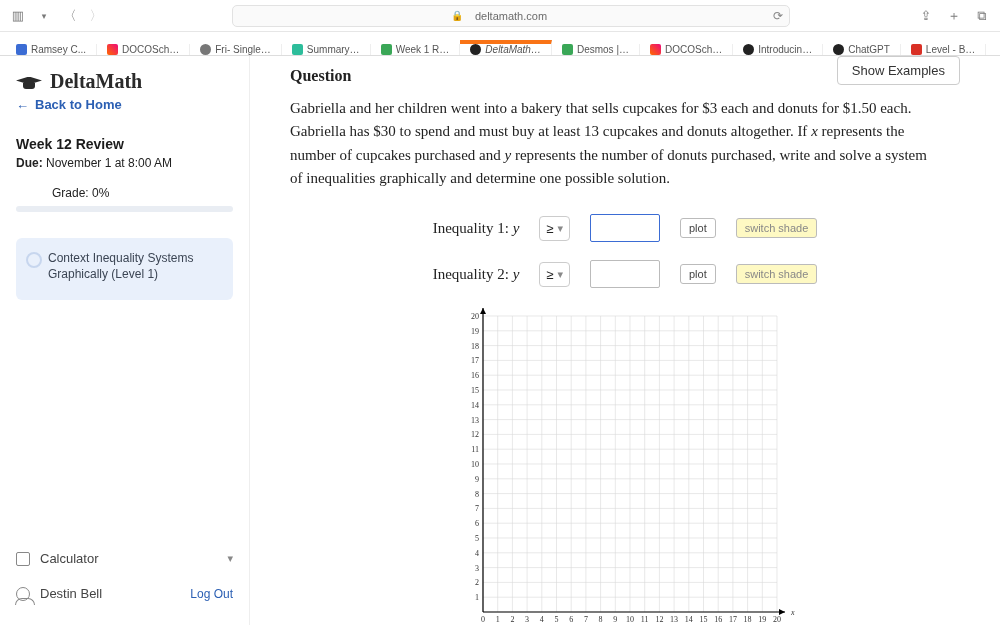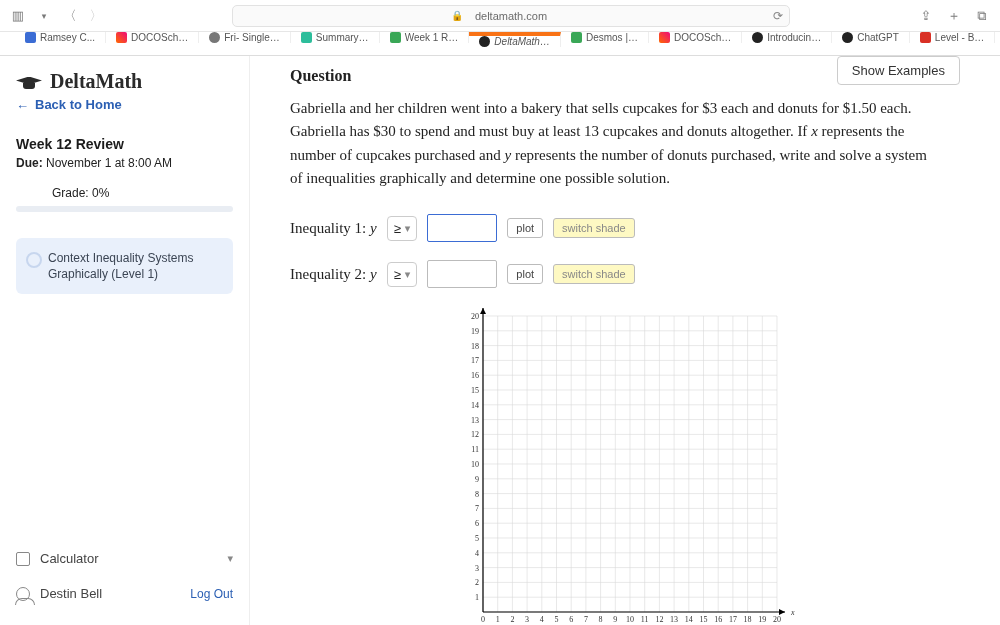--- a/index.html
+++ b/index.html
@@ -5,21 +5,21 @@
   * { box-sizing: border-box; margin: 0; padding: 0; }
   body { font-family: -apple-system, BlinkMacSystemFont, "Segoe UI", Helvetica, Arial, sans-serif; font-size: 13px; color: #222; background: #fff; }
   
   .browser-top { height: 32px; display: flex; align-items: center; gap: 8px; padding: 0 10px; border-bottom: 1px solid #e6e6e6; }
   .tb-left { display: flex; align-items: center; gap: 10px; color: #7a7a7a; }
   .tb-glyph { width: 16px; text-align: center; cursor: pointer; }
   .url-bar { flex: 1; margin: 0 120px; height: 22px; border: 1px solid #e2e2e2; border-radius: 5px; display: flex; align-items: center; justify-content: center; color: #6b6b6b; font-size: 11px; background: #fafafa; position: relative; }
   .url-lock { position: absolute; left: calc(50% - 60px); font-size: 10px; color: #8a8a8a; }
   .url-reload { position: absolute; right: 6px; font-size: 12px; color: #8a8a8a; cursor: pointer; }
   .tb-right { display: flex; align-items: center; gap: 12px; color: #7a7a7a; }
-  .tab-strip { height: 24px; display: flex; align-items: flex-start; border-bottom: 1px solid #ddd; font-size: 10px; color: #555; overflow: hidden; padding-left: 15px; }
+  .tab-strip { height: 24px; display: flex; align-items: flex-end; border-bottom: 1px solid #ddd; font-size: 10px; color: #555; overflow: hidden; padding-left: 6px; }
   .tab { display: flex; align-items: center; gap: 4px; padding: 0 10px; border-right: 1px solid #eee; white-space: nowrap; cursor: pointer; }
   .tab.active { border-top: 4px solid #f97316; background: #fff; font-style: italic; }
   .tab-ico { width: 11px; height: 11px; border-radius: 2px; display: inline-block; }
   .ico-blue { background: #3b6cd4; }
   .ico-fire { background: linear-gradient(45deg,#ff6a00,#ee0979); }
   .ico-green { background: #3aa757; }
   .ico-gray { background: #777; border-radius: 50%; }
   .ico-black { background: #222; border-radius: 50%; }
   .ico-red { background: #d93025; }
   .ico-teal { background: #2dbd9b; }
@@ -28,37 +28,37 @@
   .sidebar { width: 250px; min-width: 250px; border-right: 1px solid #eee; padding: 14px 16px; display: flex; flex-direction: column; background:#fff; }
   .brand { display: flex; align-items: center; gap: 8px; font-size: 20px; font-weight: 700; color: #2b2b2b; margin-bottom: 4px; font-family: Georgia, 'Times New Roman', serif; }
   .cap { width: 26px; height: 18px; position: relative; }
   .cap::before { content:''; position:absolute; top:4px; left:0; width:26px; height:8px; background:#2b2b2b; transform: skewY(0deg); clip-path: polygon(50% 0, 100% 50%, 50% 100%, 0 50%); }
   .cap::after { content:''; position:absolute; top:10px; left:7px; width:12px; height:6px; background:#2b2b2b; border-radius:0 0 3px 3px; }
   .back-link { color: #2b5fb3; font-size: 13px; font-weight: 600; margin-bottom: 24px; cursor: pointer; display:flex; align-items:center; gap:6px; }
   .assign-title { font-size: 14px; font-weight: 700; color:#1c1c1c; margin-bottom: 4px; }
   .assign-due { font-size: 12px; color: #222; margin-bottom: 16px; }
   .grade { font-size: 12px; color:#222; margin-bottom: 6px; margin-left: 36px; }
   .progress { height: 6px; background: #e9edf3; border-radius: 3px; margin-bottom: 26px; }
-  .topic-card { background: #e9f0fb; border-radius: 6px; padding: 12px 14px 12px 32px; font-size: 12px; color: #3b4554; position: relative; line-height:1.35; }
+  .topic-card { background: #e9f0fb; border-radius: 6px; padding: 12px 14px 18px 32px; font-size: 12px; color: #3b4554; position: relative; line-height:1.35; }
   .topic-card::before { content:''; position:absolute; left:10px; top:14px; width:12px; height:12px; border:2px solid #c7d6ee; border-radius:50%; }
   .sidebar-spacer { flex: 1; }
   .side-row { display:flex; align-items:center; justify-content:space-between; padding:10px 0; color:#444; font-size:13px; cursor:pointer; }
   .side-row .left { display:flex; align-items:center; gap:10px; }
   .chev { color:#888; font-size:11px; }
   .logout { color:#2b5fb3; font-size:12px; cursor:pointer; }
   .mini-ico { width:14px; height:14px; border:1.2px solid #888; border-radius:2px; display:inline-block; position:relative; }
   .mini-ico.person { border-radius:50%; }
   .mini-ico.person::after { content:''; position:absolute; bottom:-5px; left:-2px; width:18px; height:6px; border:1.2px solid #888; border-bottom:none; border-radius:8px 8px 0 0; }
   .main { flex: 1; padding: 0 40px 20px 40px; overflow: hidden; position:relative; }
   .header-row { display:flex; justify-content:space-between; align-items:flex-end; margin-bottom:6px; }
   .q-label { font-family: Georgia, 'Times New Roman', serif; font-size: 16px; font-weight:700; color:#222; }
   .ex-btn { border:1px solid #ccc; background:#fff; border-radius:4px; padding:6px 14px; font-size:13px; color:#333; cursor:pointer; }
   .prompt { font-family: Georgia, 'Times New Roman', serif; font-size: 15px; line-height:1.55; color:#222; margin: 12px 0 24px 0; max-width: 640px; }
   .prompt em { font-style: italic; }
-  .ineq-row { display:flex; align-items:center; gap:10px; margin-bottom:18px; }
+  .ineq-row { display:flex; align-items:center; gap:20px; margin-bottom:18px; justify-content:center; }
   .ineq-label { font-family: Georgia, 'Times New Roman', serif; font-size:15px; }
   .sel { border:1px solid #ccc; border-radius:4px; padding:4px 6px; font-size:13px; background:#fff; cursor:pointer; display:flex; gap:4px; align-items:center; }
   .num-input { width:70px; height:28px; border:1.5px solid #3b6cd4; border-radius:2px; padding:0 4px; font-size:13px; }
   .num-input.plain { border-color:#bbb; }
   .mini-btn { border:1px solid #bbb; border-radius:3px; padding:3px 8px; font-size:11px; color:#444; background:#fff; cursor:pointer; }
   .mini-btn.disabled { background:#fef9c3; color:#888; cursor:default; }
   .chart-wrap { display:flex; justify-content:center; }
   svg.grid { font-family: Georgia, serif; }
   svg.grid text { font-size: 8px; fill:#333; }
 </style>

